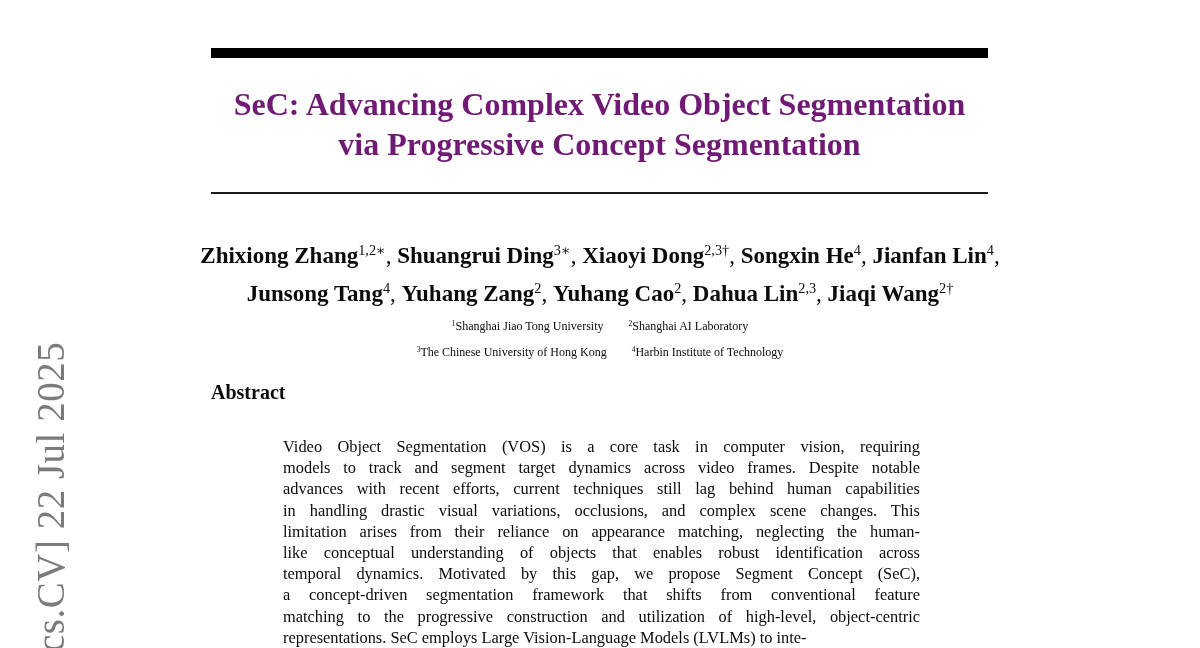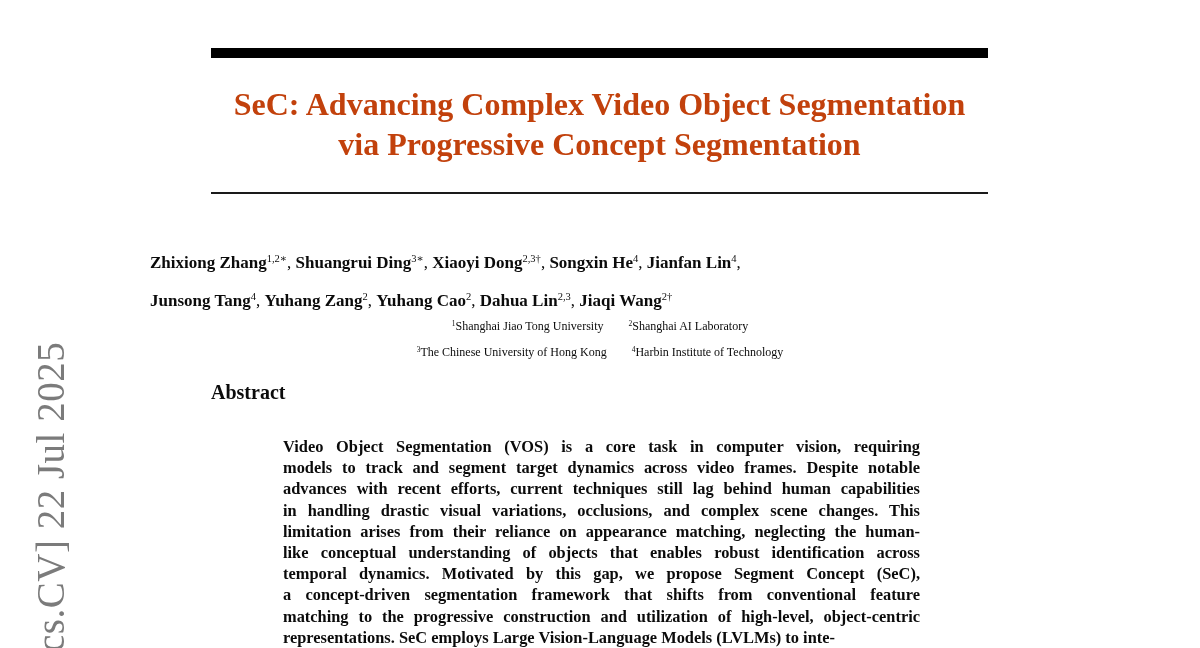--- a/index.html
+++ b/index.html
@@ -36,36 +36,36 @@
 
   .title {
     position: absolute;
     left: 211px; top: 84px;
     width: 777px;
     margin: 0;
     text-align: center;
     font-size: 32px;
     font-weight: bold;
     line-height: 40px;
-    color: #c2410c;
+    color: #701a75;
   }
 
   .rule {
     position: absolute;
     left: 211px; top: 192px;
     width: 777px; height: 2px;
     background: #1a1a1a;
   }
 
   .authors {
     position: absolute;
-    left: 150px; top: 245px;
+    left: 150px; top: 238px;
     width: 900px;
-    text-align: left;
-    font-size: 17px;
+    text-align: center;
+    font-size: 23px;
     line-height: 36px;
   }
   .authors .a-name { font-weight: bold; }
   .authors sup, .affils sup {
     font-size: 62%;
     vertical-align: baseline;
     position: relative;
     top: -0.55em;
     font-weight: normal;
   }
@@ -93,21 +93,20 @@
   .abstract-body {
     position: absolute;
     left: 283px; top: 436px;
     width: 637px;
     font-size: 16.4px;
     line-height: 21.2px;
   }
   .abstract-line {
     text-align: justify;
     text-align-last: justify;
-    font-weight: bold;
   }
   .abstract-line.last {
     text-align-last: left;
   }
 </style>
 </head>
 <body>
 
 <div class="page">
 

